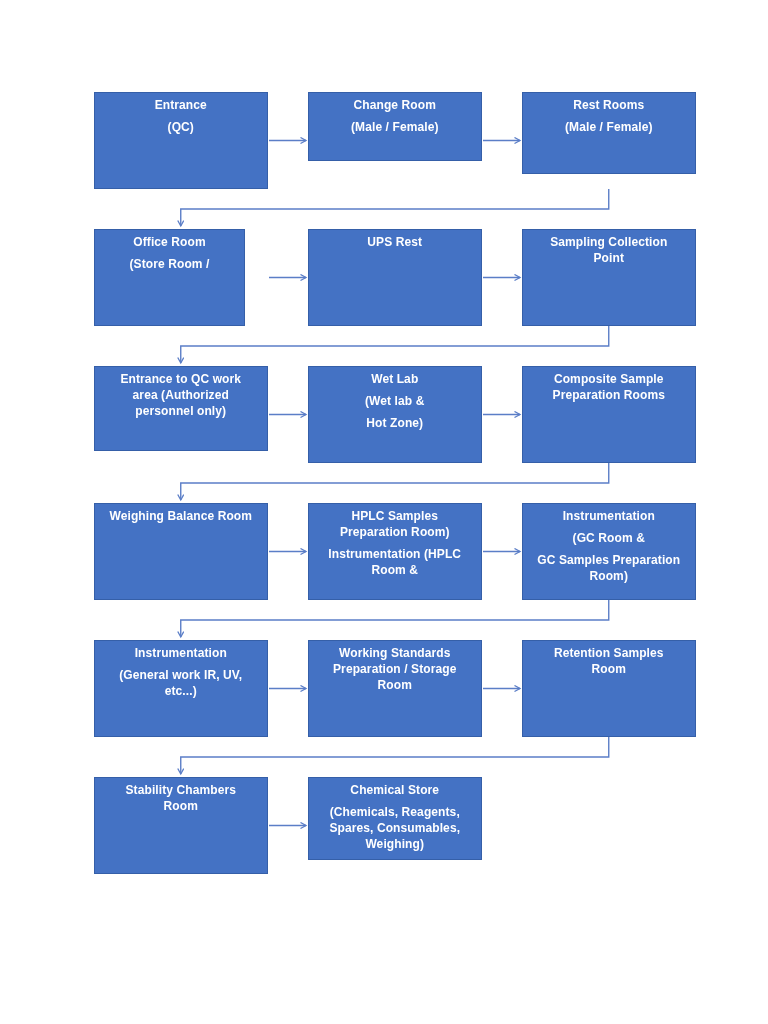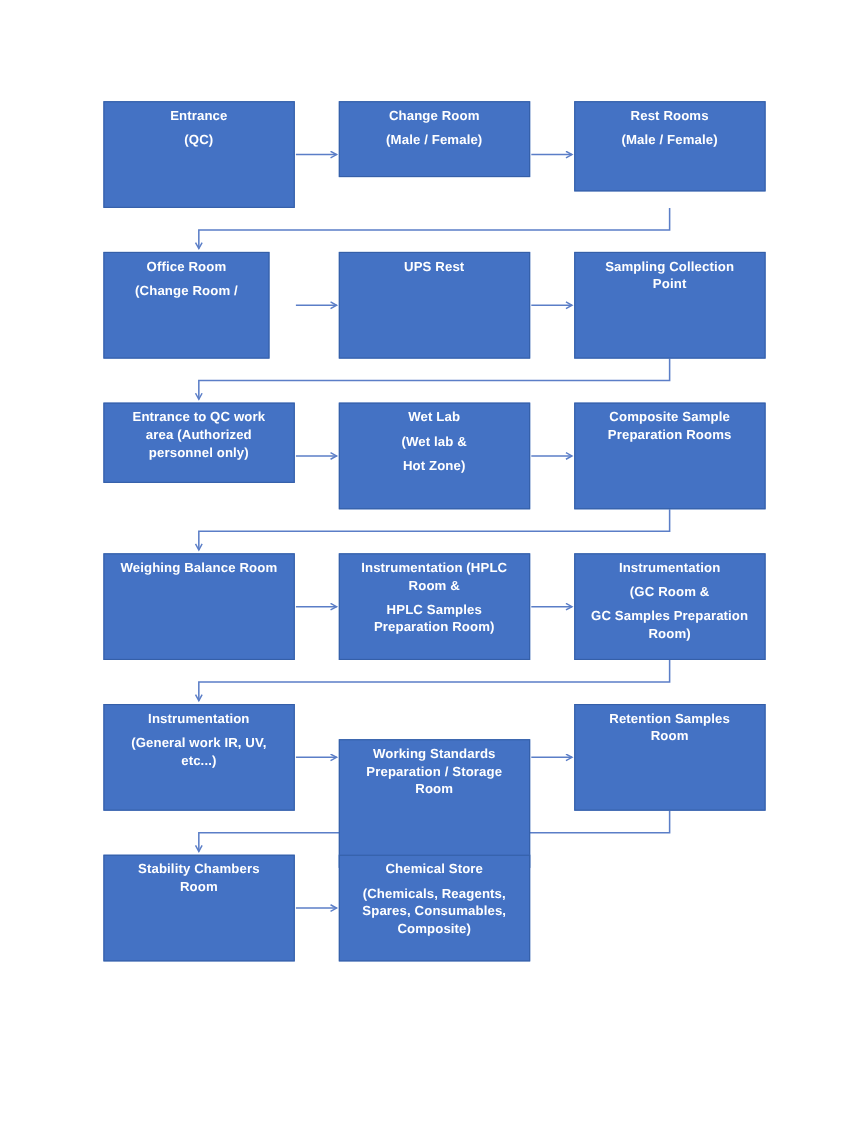--- a/index.html
+++ b/index.html
@@ -101,35 +101,35 @@
         </div>
         <div class="flow-para">
           <div class="flow-line">(Male / Female)</div>
         </div>
       </div>
       <div class="flow-box" style="left: 94px; top: 229px; width: 151px; height: 97px;">
         <div class="flow-para">
           <div class="flow-line">Office Room</div>
         </div>
         <div class="flow-para">
-          <div class="flow-line">(Change Room /</div>
+          <div class="flow-line">(Store Room /</div>
         </div>
       </div>
       <div class="flow-box" style="left: 308px; top: 229px; width: 173.5px; height: 97px;">
         <div class="flow-para">
           <div class="flow-line">UPS Rest</div>
         </div>
       </div>
       <div class="flow-box" style="left: 522px; top: 229px; width: 173.5px; height: 97px;">
         <div class="flow-para">
           <div class="flow-line">Sampling Collection</div>
           <div class="flow-line">Point</div>
         </div>
       </div>
-      <div class="flow-box" style="left: 94px; top: 366px; width: 173.5px; height: 73px;">
+      <div class="flow-box" style="left: 94px; top: 366px; width: 173.5px; height: 85px;">
         <div class="flow-para">
           <div class="flow-line">Entrance to QC work</div>
           <div class="flow-line">area (Authorized</div>
           <div class="flow-line">personnel only)</div>
         </div>
       </div>
       <div class="flow-box" style="left: 308px; top: 366px; width: 173.5px; height: 97px;">
         <div class="flow-para">
           <div class="flow-line">Wet Lab</div>
         </div>
@@ -146,27 +146,27 @@
           <div class="flow-line">Preparation Rooms</div>
         </div>
       </div>
       <div class="flow-box" style="left: 94px; top: 503px; width: 173.5px; height: 97px;">
         <div class="flow-para">
           <div class="flow-line">Weighing Balance Room</div>
         </div>
       </div>
       <div class="flow-box" style="left: 308px; top: 503px; width: 173.5px; height: 97px;">
         <div class="flow-para">
+          <div class="flow-line">HPLC Samples</div>
+          <div class="flow-line">Preparation Room)</div>
+        </div>
+        <div class="flow-para">
           <div class="flow-line">Instrumentation (HPLC</div>
           <div class="flow-line">Room &amp;</div>
         </div>
-        <div class="flow-para">
-          <div class="flow-line">HPLC Samples</div>
-          <div class="flow-line">Preparation Room)</div>
-        </div>
       </div>
       <div class="flow-box" style="left: 522px; top: 503px; width: 173.5px; height: 97px;">
         <div class="flow-para">
           <div class="flow-line">Instrumentation</div>
         </div>
         <div class="flow-para">
           <div class="flow-line">(GC Room &amp;</div>
         </div>
         <div class="flow-para">
           <div class="flow-line">GC Samples Preparation</div>
@@ -175,43 +175,43 @@
       </div>
       <div class="flow-box" style="left: 94px; top: 640px; width: 173.5px; height: 97px;">
         <div class="flow-para">
           <div class="flow-line">Instrumentation</div>
         </div>
         <div class="flow-para">
           <div class="flow-line">(General work IR, UV,</div>
           <div class="flow-line">etc...)</div>
         </div>
       </div>
-      <div class="flow-box" style="left: 308px; top: 672px; width: 173.5px; height: 117px;">
+      <div class="flow-box" style="left: 308px; top: 640px; width: 173.5px; height: 97px;">
         <div class="flow-para">
           <div class="flow-line">Working Standards</div>
           <div class="flow-line">Preparation / Storage</div>
           <div class="flow-line">Room</div>
         </div>
       </div>
       <div class="flow-box" style="left: 522px; top: 640px; width: 173.5px; height: 97px;">
         <div class="flow-para">
           <div class="flow-line">Retention Samples</div>
           <div class="flow-line">Room</div>
         </div>
       </div>
       <div class="flow-box" style="left: 94px; top: 777px; width: 173.5px; height: 97px;">
         <div class="flow-para">
           <div class="flow-line">Stability Chambers</div>
           <div class="flow-line">Room</div>
         </div>
       </div>
-      <div class="flow-box" style="left: 308px; top: 777px; width: 173.5px; height: 97px;">
+      <div class="flow-box" style="left: 308px; top: 777px; width: 173.5px; height: 83px;">
         <div class="flow-para">
           <div class="flow-line">Chemical Store</div>
         </div>
         <div class="flow-para">
           <div class="flow-line">(Chemicals, Reagents,</div>
           <div class="flow-line">Spares, Consumables,</div>
-          <div class="flow-line">Composite)</div>
+          <div class="flow-line">Weighing)</div>
         </div>
       </div>
     </div>
 </div>
 
 </body></html>

